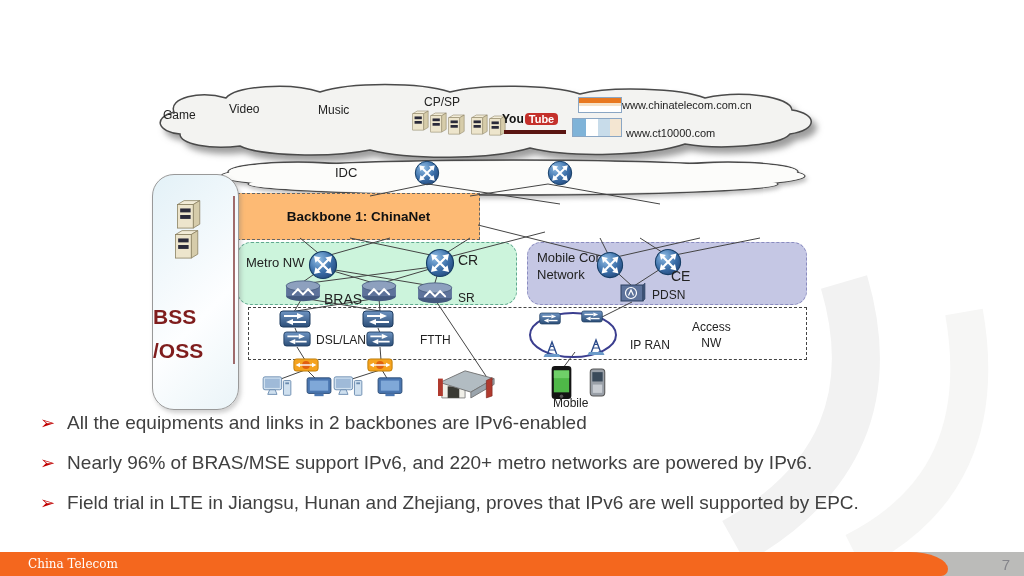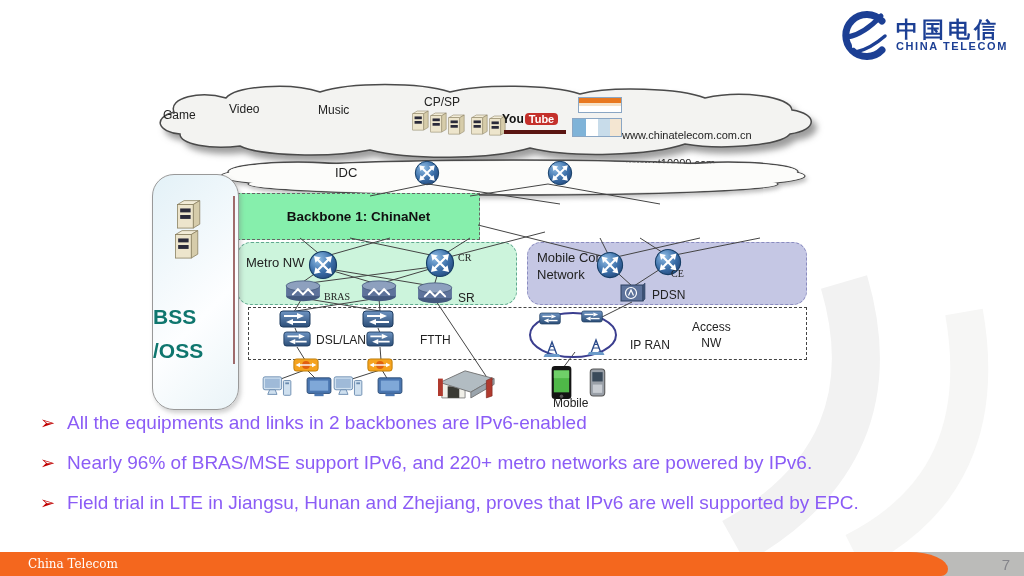--- a/index.html
+++ b/index.html
@@ -18,52 +18,52 @@
   .logo-cn{font-size:22px;font-weight:bold;color:#1C3F94;letter-spacing:4px;}
   .logo-en{font-size:11px;font-weight:bold;color:#1C3F94;letter-spacing:1.6px;}
 
   
   .cloud-big{left:140px;top:82px;filter:drop-shadow(5px 6px 3px rgba(60,60,60,.5));}
   .cloud-idc{left:213px;top:155px;filter:drop-shadow(2px 3px 2px rgba(90,90,90,.4));}
 
   
   .bb{border:1px dashed #666;display:flex;align-items:center;justify-content:center;
       text-align:center;font-weight:bold;font-size:13.5px;color:#111;}
-  .bb1{left:237px;top:193px;width:241px;height:45px;background:#86efac;}
+  .bb1{left:237px;top:193px;width:241px;height:45px;background:#fdba74;}
   .bb2{left:535px;top:196px;width:270px;height:42px;background:#F9CFF4;line-height:1.25;}
 
   .roundbox{border-radius:14px;}
   .metro{left:237px;top:242px;width:278px;height:61px;background:#CCF4DC;border:1.5px dashed #5FA98F;}
   .mcore{left:527px;top:242px;width:278px;height:61px;background:#C5C7E4;border:1.5px dashed #8A8CC0;}
   .accessbox{left:248px;top:307px;width:557px;height:51px;background:rgba(255,255,255,.6);border:1px dashed #444;}
 
   .bssbox{left:152px;top:174px;width:85px;height:234px;border:1.5px solid #999;border-radius:22px;
           background:linear-gradient(135deg,#E3F1F7 0%,#FDFEFF 60%,#EAF4F8 100%);
           box-shadow:2px 3px 4px rgba(120,120,120,.35);}
-  .bss-t{font-size:21px;font-weight:bold;color:#0f766e;line-height:1.6;}
-
-  
-  .t14{font-size:13px;} .t12{font-size:12px;} .t11{font-size:11px;margin-top:30px;} .t10{font-size:12px;} .t9{font-size:10px;font-family:Liberation Serif, serif;}
+  .bss-t{font-size:21px;font-weight:bold;color:#7f1d1d;line-height:1.6;}
+
+  
+  .t14{font-size:13px;} .t12{font-size:12px;} .t11{font-size:11px;} .t10{font-size:12px;} .t9{font-size:14px;}
 
   
   .yt{display:flex;align-items:center;justify-content:space-between;}
   .yt-you{font-size:12px;font-weight:bold;color:#111;}
   .yt-tube{font-size:11px;font-weight:bold;color:#fff;background:#C4302B;border-radius:4px;padding:0 4px;margin-left:1px;}
   .yt-bar{position:absolute;left:2px;top:18px;width:62px;height:4px;background:#5a1512;}
 
   
   .thumb{border:1px solid #8AA6C4;background:#fff;}
   .thumb1{background:linear-gradient(180deg,#E87820 0 35%,#F6E2C8 35% 55%,#fff 55%);}
   .thumb2{background:linear-gradient(90deg,#7FB3D8 0 28%,#fff 28% 52%,#C8DCEA 52% 78%,#F4E6D2 78%);}
 
   
   .bullets{left:40px;top:412px;width:960px;}
   .bullet{display:flex;align-items:flex-start;margin-bottom:17px;}
   .bmark{color:#C00000;font-size:18px;margin-right:12px;line-height:1.25;}
-  .btext{font-size:19px;color:#8b5cf6;line-height:1.2;}
+  .btext{font-size:19px;color:#404040;line-height:1.2;}
 
   
   .footer-gray{left:0;bottom:0;width:1024px;height:24px;background:#BBBBB9;}
   .footer-orange{left:0;bottom:0;width:948px;height:24px;background:#F4671E;
                  border-top-right-radius:55px 24px;border-bottom-right-radius:10px;}
   .footer-brand{left:28px;bottom:5px;font-family:"DejaVu Serif",serif;font-size:12px;color:#fff;}
   .footer-page{right:14px;bottom:3px;font-size:15px;color:#84848A;}
 
   .icon{display:block;}
   svg.lines{pointer-events:none;}
@@ -164,32 +164,20 @@
       </symbol>
     </defs>
   </svg>
 
   <svg class="abs wm" width="320" height="300" viewBox="0 0 320 300">
     <path d="M30 290 Q 190 200 140 30" stroke="#F2F2F2" stroke-width="48" fill="none"></path>
     <path d="M150 300 Q 290 230 260 60" stroke="#F6F6F5" stroke-width="38" fill="none"></path>
   </svg>
 
 
-  <div class="abs logo">
-    <svg width="54" height="54" viewBox="0 0 54 54">
-      <path d="M46 13 A 21 21 0 1 0 46 42" fill="none" stroke="#1C3F94" stroke-width="7" stroke-linecap="round"></path>
-      <path d="M12 29 Q 28 26 45 8" fill="none" stroke="#1C3F94" stroke-width="5" stroke-linecap="round"></path>
-      <path d="M16 38 Q 32 36 48 22" fill="none" stroke="#fff" stroke-width="4"></path>
-      <path d="M20 44 Q 34 41 49 28" fill="none" stroke="#1C3F94" stroke-width="3.5" stroke-linecap="round"></path>
-    </svg>
-    <div class="logo-txt">
-      <span class="logo-cn">中国电信</span>
-      <span class="logo-en">CHINA TELECOM</span>
-    </div>
-  </div>
 
   <svg class="abs cloud-big" width="690" height="88" viewBox="0 0 690 88">
     <path d="M40 52 C18 50 12 36 34 30 C28 16 60 8 86 16 C96 4 150 0 180 10 C210 0 280 0 310 10
              C340 2 410 2 440 12 C470 4 540 6 565 16 C600 8 650 14 652 28 C678 32 678 48 650 52
              C640 64 580 68 545 62 C510 74 430 76 390 66 C350 78 270 78 230 68 C190 76 120 74 100 64
              C70 68 40 62 40 52 Z" fill="#F3F3F1" stroke="#4A4A4A" stroke-width="1.5"></path>
   </svg>
 
   <div class="abs lbl t12" style="left:163px;top:108px">Game</div>
   <div class="abs lbl t12" style="left:229px;top:102px">Video</div>

